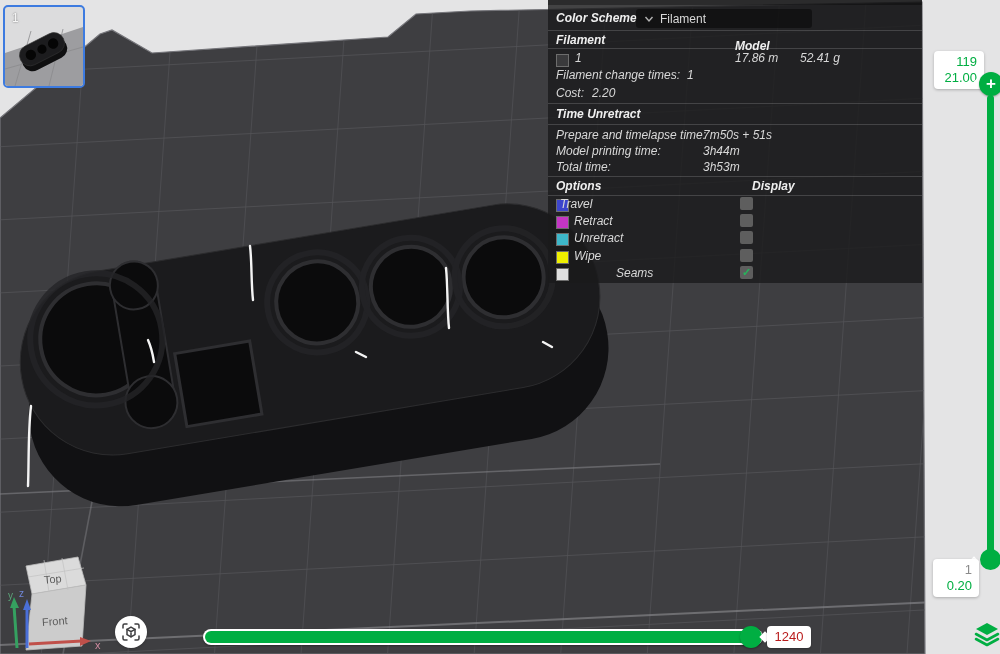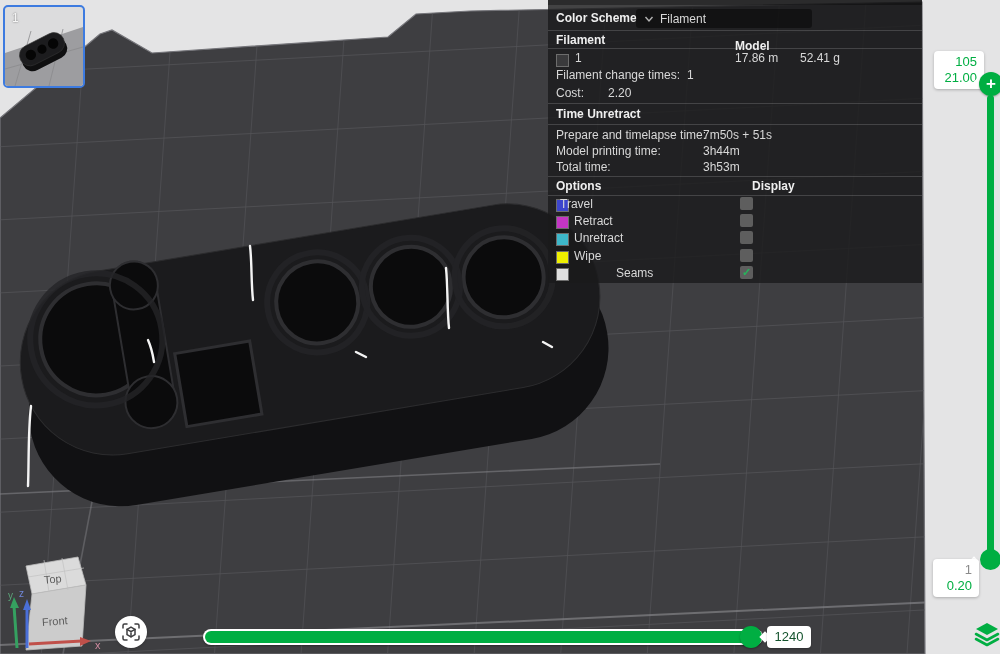--- a/index.html
+++ b/index.html
@@ -18,21 +18,21 @@
   .thumb-label{position:absolute; left:7px; top:4px; font-size:12px; color:#f5f5f5;
     text-shadow:0 0 2px rgba(0,0,0,.55); z-index:3;}
   .thumb svg{position:absolute;left:0;top:0;}
 
   
   .panel{
     position:absolute; left:548px; top:0; width:374px; height:283px;
     background:rgba(26,26,28,0.80); color:#d8d8d8; font-size:12px;
   }
   .panel .topstrip{position:absolute;left:0;top:0;width:100%;height:5px;background:rgba(0,0,0,0.35);}
-  .p-abs{position:absolute; white-space:nowrap;}
+  .p-abs{position:absolute; white-space:nowrap;font-style:italic;}
   .bold{font-weight:bold; color:#efefef;}
   .divider{position:absolute; left:0; width:100%; height:1px; background:rgba(255,255,255,0.16);}
   .dropdown{
     position:absolute; left:88px; top:9px; width:176px; height:19px;
     background:rgba(8,8,8,0.55); border-radius:3px; display:flex; align-items:center;
     cursor:pointer;
   }
   .dropdown svg{margin:0 5px 0 7px;}
   .swatch{position:absolute; width:11px; height:11px; border:1px solid #6d6d6d;}
   .checkbox{
@@ -62,21 +62,21 @@
 
   
   .htrack{position:absolute; left:203px; top:629px; width:560px; height:16px;
     background:#fff; border-radius:9px; cursor:pointer; box-shadow:0 1px 2px rgba(0,0,0,.35);}
   .hfill{position:absolute; left:2px; top:2px; width:545px; height:12px;
     background:#00ae42; border-radius:7px;}
   .hhandle{position:absolute; left:740px; top:626px; width:22px; height:22px;
     border-radius:50%; background:#00ae42; cursor:grab; box-shadow:0 1px 2px rgba(0,0,0,.3);}
   .hlabel{
     position:absolute; left:767px; top:626px; width:44px; height:22px; background:#fff;
-    border-radius:4px; color:#14532d; font-size:13px; text-align:center; line-height:22px;
+    border-radius:4px; color:#b91c1c; font-size:13px; text-align:center; line-height:22px;
     box-shadow:0 1px 2px rgba(0,0,0,.25);
   }
 
   
   .orbitbtn{
     position:absolute; left:115px; top:616px; width:32px; height:32px; border-radius:50%;
     background:#fff; box-shadow:0 1px 3px rgba(0,0,0,.2); cursor:pointer;
     display:flex; align-items:center; justify-content:center;
   }
   .layersbtn{position:absolute; left:973px; top:620px; width:28px; height:28px; cursor:pointer;}
@@ -203,21 +203,21 @@
     <div class="divider" style="top:48px;"></div>
 
     <span class="swatch" style="left: 8px; top: 54px; background-color: rgb(58, 58, 60);"></span>
     <span class="p-abs" style="left:27px; top:51px;">1</span>
     <span class="p-abs" style="left:187px; top:51px;">17.86 m</span>
     <span class="p-abs" style="left:252px; top:51px;">52.41 g</span>
 
     <span class="p-abs" style="left:8px; top:68px;">Filament change times:</span>
     <span class="p-abs" style="left:139px; top:68px;">1</span>
     <span class="p-abs" style="left:8px; top:86px;">Cost:</span>
-    <span class="p-abs" style="left:60px; top:86px;">2.20</span>
+    <span class="p-abs" style="left:44px; top:86px;">2.20</span>
     <div class="divider" style="top:103px;"></div>
 
     <span class="p-abs bold" style="left:8px; top:107px;">Time Unretract</span>
     <div class="divider" style="top:124px;"></div>
 
     <span class="p-abs" style="left:8px; top:128px;">Prepare and timelapse time:</span>
     <span class="p-abs" style="left:155px; top:128px;">7m50s + 51s</span>
     <span class="p-abs" style="left:8px; top:144px;">Model printing time:</span>
     <span class="p-abs" style="left:155px; top:144px;">3h44m</span>
     <span class="p-abs" style="left:8px; top:160px;">Total time:</span>
@@ -245,21 +245,21 @@
     <div class="checkbox" style="top:249px;"></div>
 
     <span class="swatch" style="left: 8px; top: 268px; background-color: rgb(224, 224, 224);"></span>
     <span class="p-abs" style="left:26px; top:266px;margin-left:42px;">Seams</span>
     <div class="checkbox checked" style="top:266px;">
       <span>✓</span>
     </div>
   </div>
 
   <div class="tooltip" style="left:934px; top:51px; width:36px;">
-    <div>105</div>
+    <div>119</div>
     <div>21.00</div>
   </div>
   <div class="nub" style="left:975px; top:78px;"></div>
   <div class="plusbtn">
     <span>+</span>
   </div>
   <div class="vtrack"></div>
   <div class="vhandle"></div>
   <div class="nub" style="left:970px; top:558px;"></div>
   <div class="tooltip" style="left:933px; top:559px; width:32px;">

